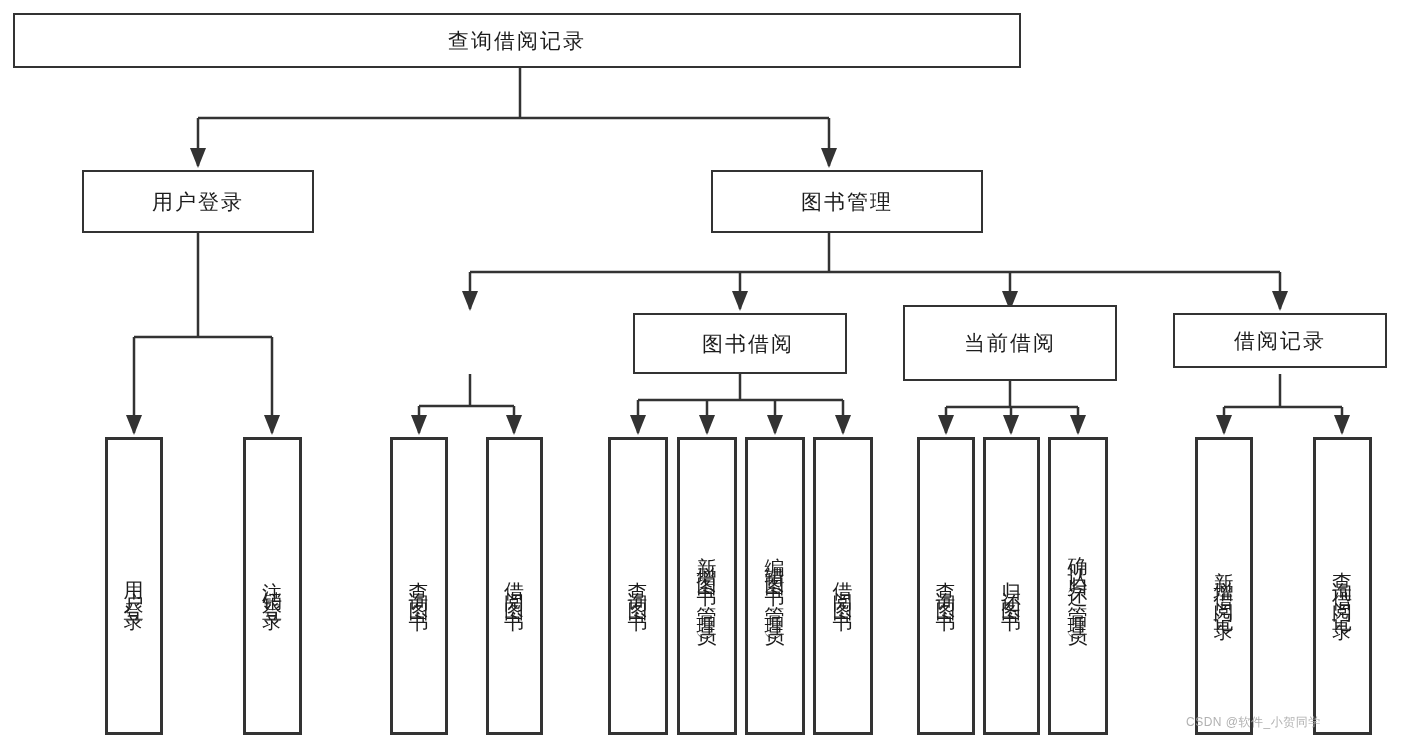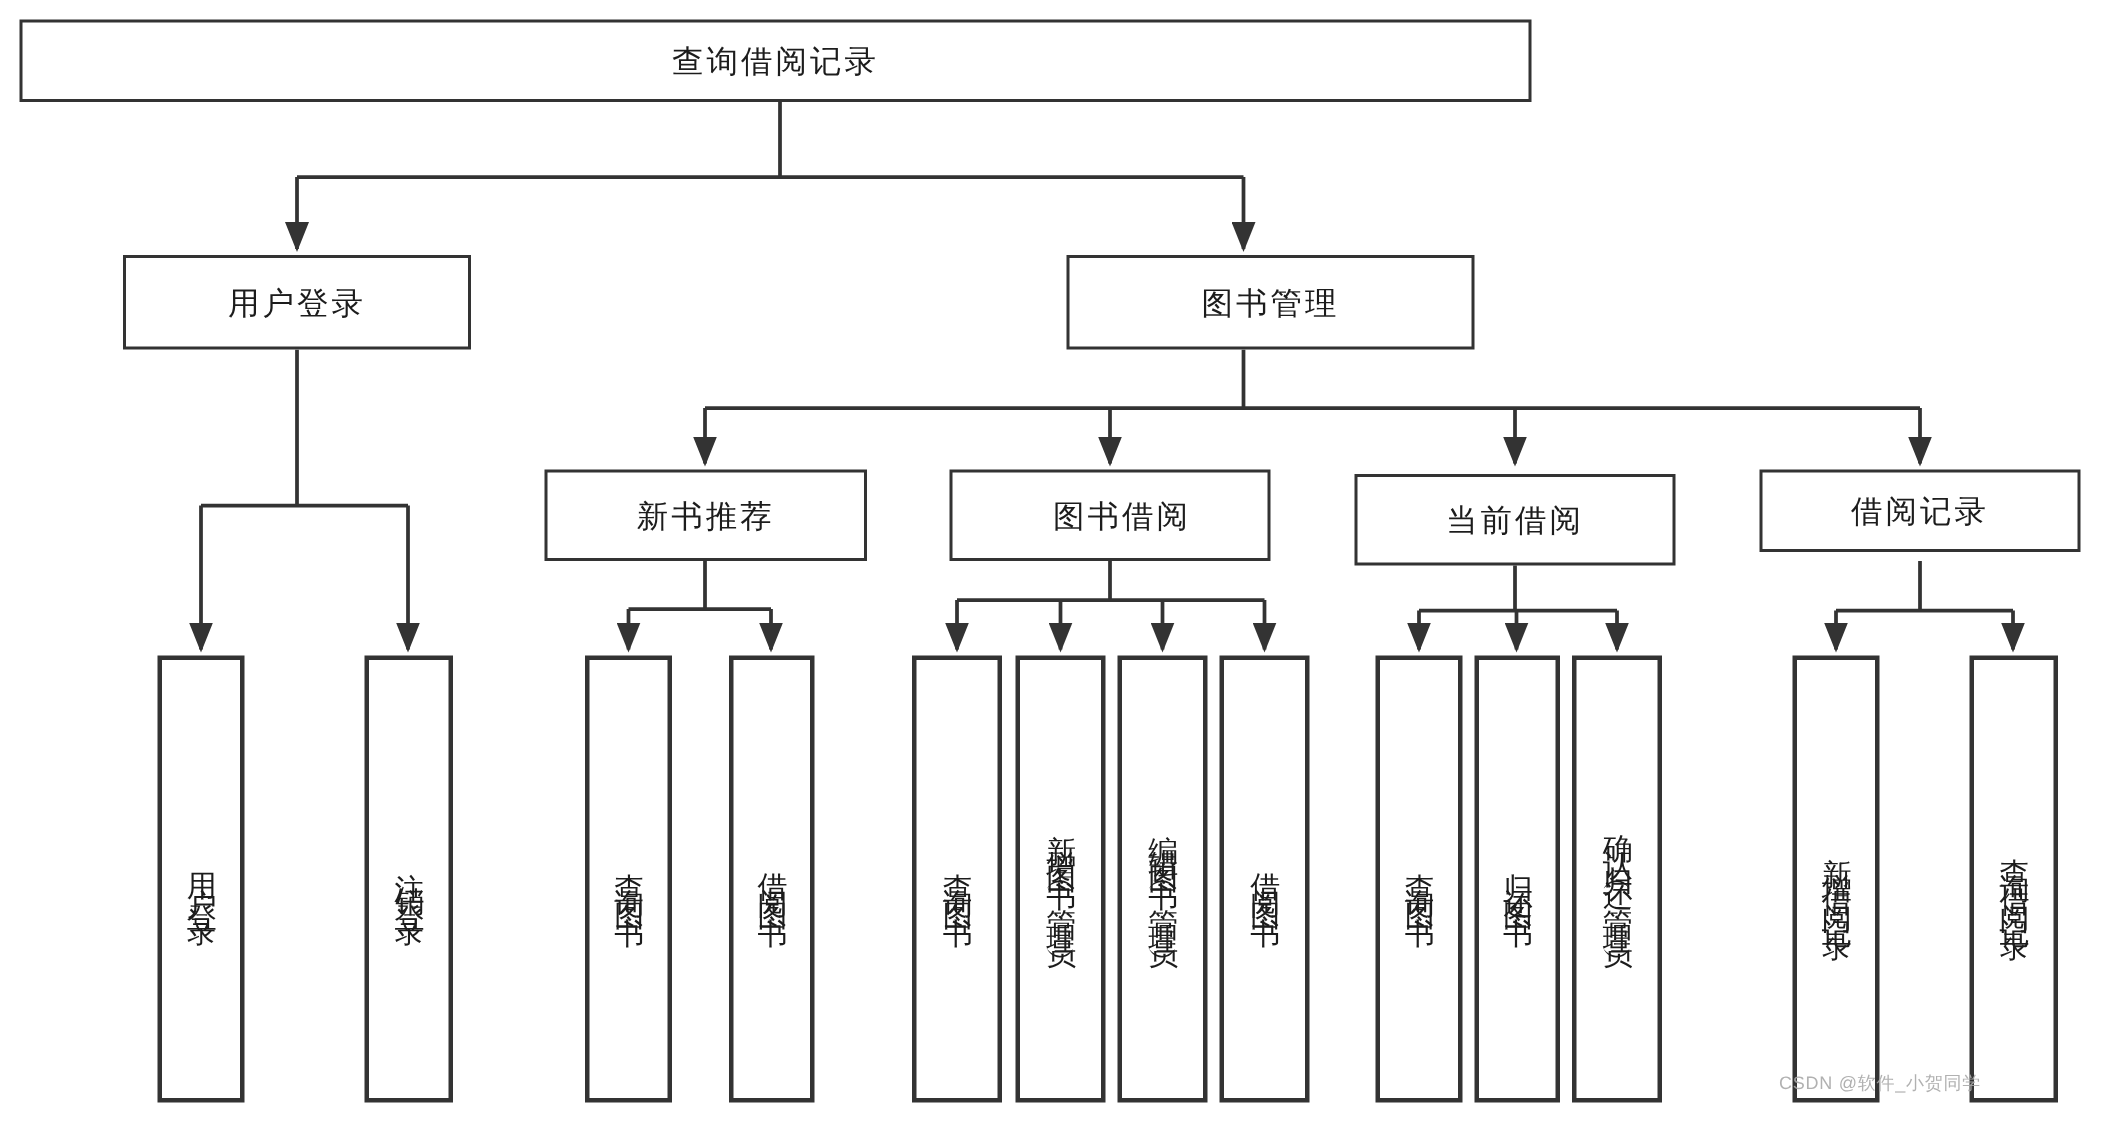--- a/index.html
+++ b/index.html
@@ -109,27 +109,24 @@
     <span>查询借阅记录</span>
   </div>
 
   <div class="box h-box" style="left:82px; top:170px; width:232px; height:63px;">
     <span>用户登录</span>
   </div>
   <div class="box h-box" style="left:711px; top:170px; width:272px; height:63px;">
     <span>图书管理</span>
   </div>
 
-  <div class="box h-box" style="left:363px; top:313px; width:215px; height:61px;">
-    <span>新书推荐</span>
-  </div>
   <div class="box h-box" style="left:633px; top:313px; width:214px; height:61px;padding-left:16px;">
     <span>图书借阅</span>
   </div>
-  <div class="box h-box" style="left:903px; top:316px; width:214px; height:61px;">
+  <div class="box h-box" style="left:903px; top:305px; width:214px; height:76px;">
     <span>当前借阅</span>
   </div>
   <div class="box h-box" style="left:1173px; top:313px; width:214px; height:55px;">
     <span>借阅记录</span>
   </div>
 
   <div class="box leaf" style="left:105px; top:437px; width:58px; height:298px;">
     <span>用户登录</span>
   </div>
   <div class="box leaf" style="left:243px; top:437px; width:59px; height:298px;">

